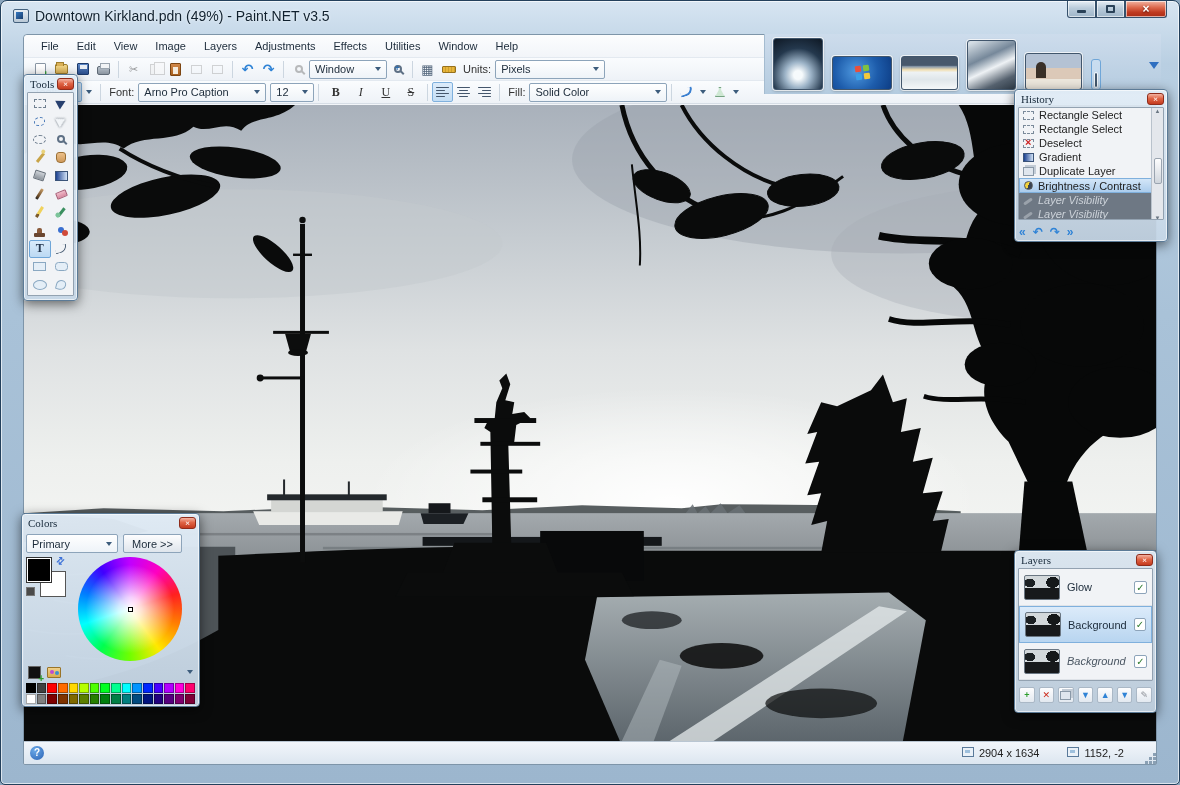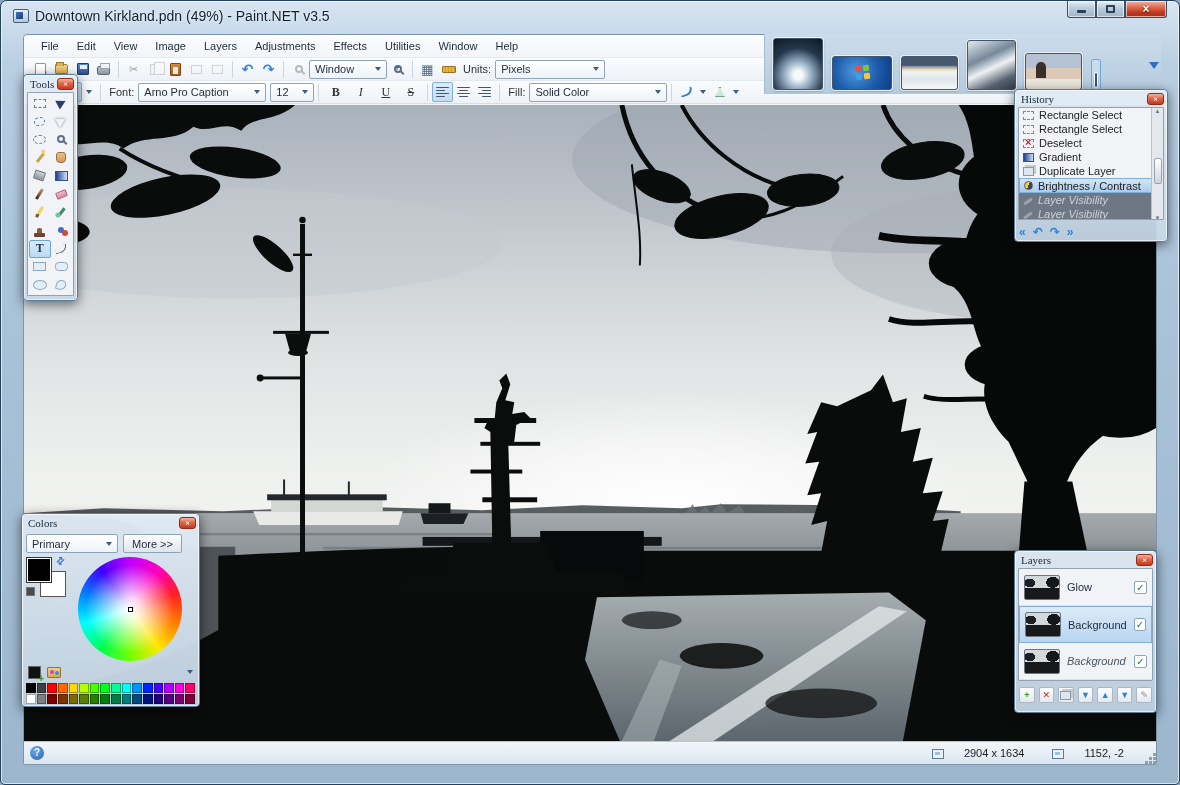--- a/index.html
+++ b/index.html
@@ -210,21 +210,21 @@
   
   .statusbar { position:absolute; left:0; right:0; bottom:0; height:23px; display:flex; align-items:center;
                background:linear-gradient(#f2f6fb,#dce6f0); border-top:1px solid #b9c6d2; border-radius:0 0 2px 2px;
                padding:0 6px; gap:6px; }
   .helpico { width:14px; height:14px; border-radius:50%; background:radial-gradient(circle at 35% 30%,#6aa9e8,#2a62b4);
              color:#fff; font-size:10px; font-weight:bold; text-align:center; line-height:14px; flex:none;}
   .shint { color:#222; }
   .sright { margin-left:auto; display:flex; align-items:center; gap:28px; padding-right:26px; }
   .sico { width:12px; height:10px; border:1px solid #5a7a9a; background:#eaf1f8; position:relative; flex:none;}
   .sico::after{ content:""; position:absolute; left:2px; top:2px; width:5px; height:3px; background:#9ec0dd;}
-  .scell { display:flex; align-items:flex-end; gap:20px; color:#222; }
+  .scell { display:flex; align-items:flex-start; gap:5px; color:#222; }
   .grip { position:absolute; right:4px; bottom:4px; width:3px; height:3px; background:#8aa0b4;
           box-shadow:-4px 4px 0 #8aa0b4, 4px -4px 0 #8aa0b4, 0 4px 0 #8aa0b4, 4px 0 0 #8aa0b4, 4px 4px 0 #8aa0b4, -4px 0 0 transparent; }
 </style>
 </head>
 <body>
 
 <div class="win">
 
   <div class="titlebar">
     <span class="appicon ic"></span>

